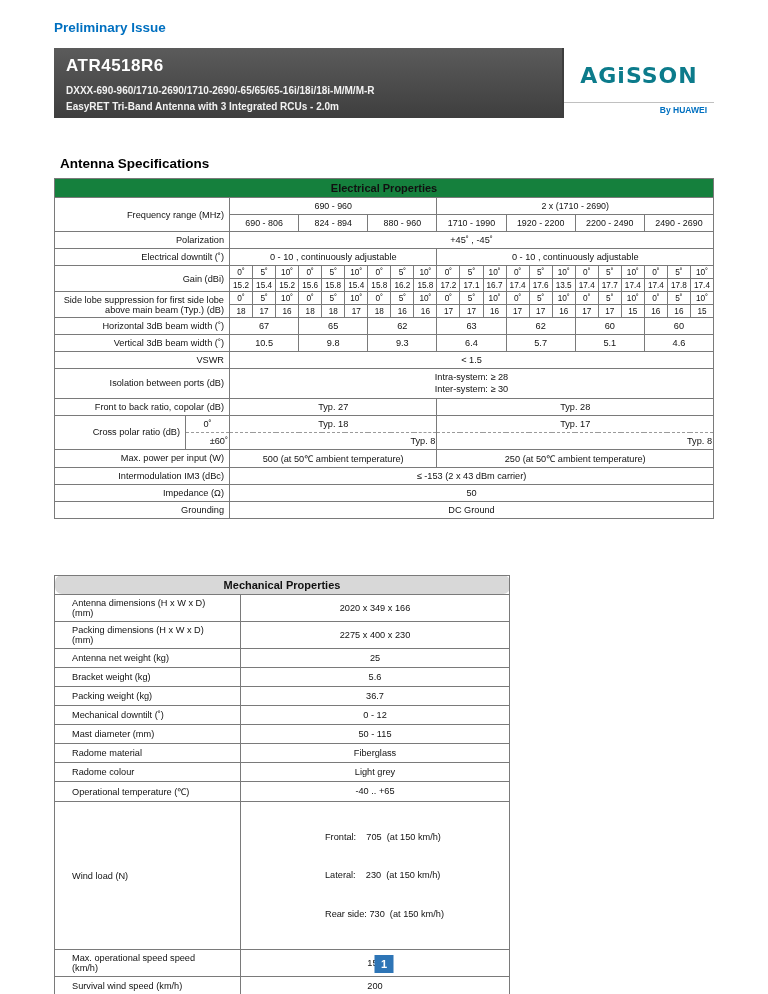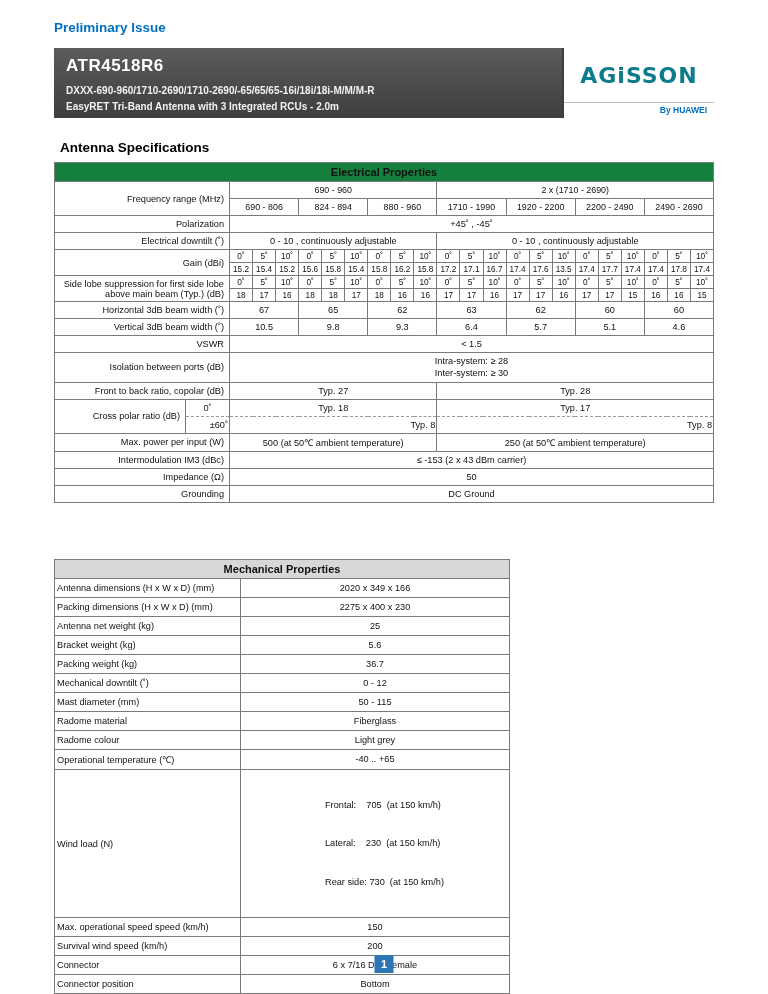--- a/index.html
+++ b/index.html
@@ -11,38 +11,38 @@
 
   .header-bar { display:flex; width:660px; height:70px; background:linear-gradient(#5b5b5b,#3e3e3e); }
   .header-left { flex:1; padding:8px 12px 6px; color:#fff; }
   .model { font-size:17px; font-weight:bold; letter-spacing:0.5px; margin-bottom:7px; }
   .subline { font-size:10px; font-weight:bold; color:#f2f2f2; line-height:1.55; }
   .logo-box { width:152px; background:#fff; display:flex; flex-direction:column; border-left:2px solid #3e3e3e; }
   .logo-area { flex:1; display:flex; align-items:center; justify-content:center; }
   .logo { color:#0c7b8b; font-family:"DejaVu Sans", sans-serif; font-weight:bold; font-size:22px; letter-spacing:1px; }
   .byline { border-top:1px solid #c0c0c0; text-align:right; padding:2px 7px 3px; color:#0070c0; font-size:8.5px; font-weight:bold; }
 
-  .section-title { font-size:13.5px; font-weight:bold; margin:22px 0 7px; padding-left:6px; }
+  .section-title { font-size:13.5px; font-weight:bold; margin:38px 0 7px; padding-left:6px; }
 
   table { border-collapse:collapse; table-layout:fixed; }
   td { border:1px solid #7a7a7a; vertical-align:middle; }
 
   .etable { width:660px; }
   .etable td { text-align:center; font-size:9.2px; padding:2px 1px; height:17px; color:#111; }
   .etable td.lbl { text-align:right; padding:2px 5px; font-size:9.2px; }
   .etable tr.ttl td { background:#15803d; font-weight:bold; font-size:11px; height:19px; }
   .etable td.band { font-size:8.9px; }
   .etable td.ang { font-size:8.3px; height:13px; padding:1px 0; }
   .etable td.num { font-size:8.2px; height:13px; padding:1px 0; }
   .etable td.dashb { border-bottom:1px dashed #9a9a9a; }
   .etable td.dasht { border-top:1px dashed #9a9a9a;text-align:right; }
   .twolines div { line-height:1.35; }
 
   .mtable { width:456px; margin-top:56px; }
-  .mtable td { font-size:9.2px; height:19px; padding:3px 2px; color:#111; }
+  .mtable td { font-size:9.2px; height:19px; padding:3px 17px; color:#111;border-radius:7px; }
   .mtable td.lbl { text-align:left;margin-top:36px; }
   .mtable td.val { text-align:center; }
   .mtable tr.ttl td { background:#d8d8d8; font-weight:bold; font-size:11px; text-align:center; height:19px; }
   .windblock { display:inline-block; text-align:left; white-space:pre; line-height:1.4;margin-left:19px; }
 
   .page-num { position:absolute; left:50%; transform:translateX(-50%); top:955px; background:#2e75b6; color:#fff; width:19px; height:18px; display:flex; align-items:center; justify-content:center; font-size:11px; font-weight:bold; }
 </style>
 </head>
 <body>
 

